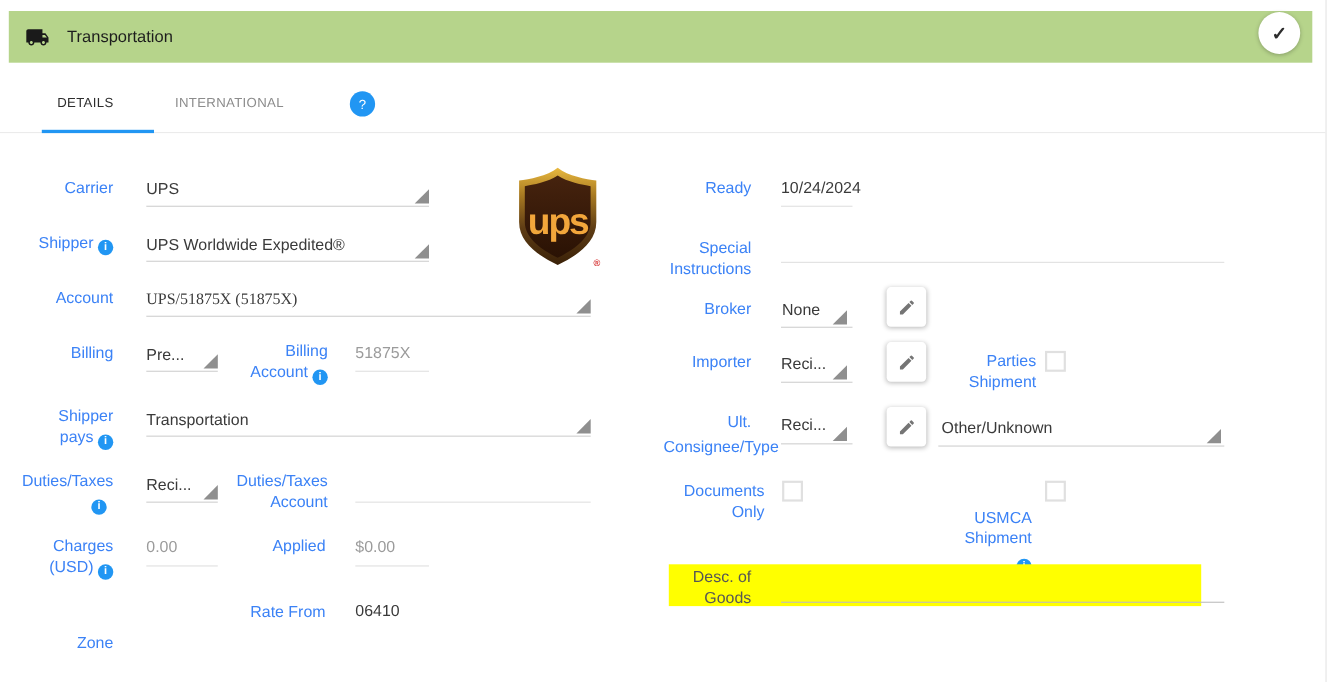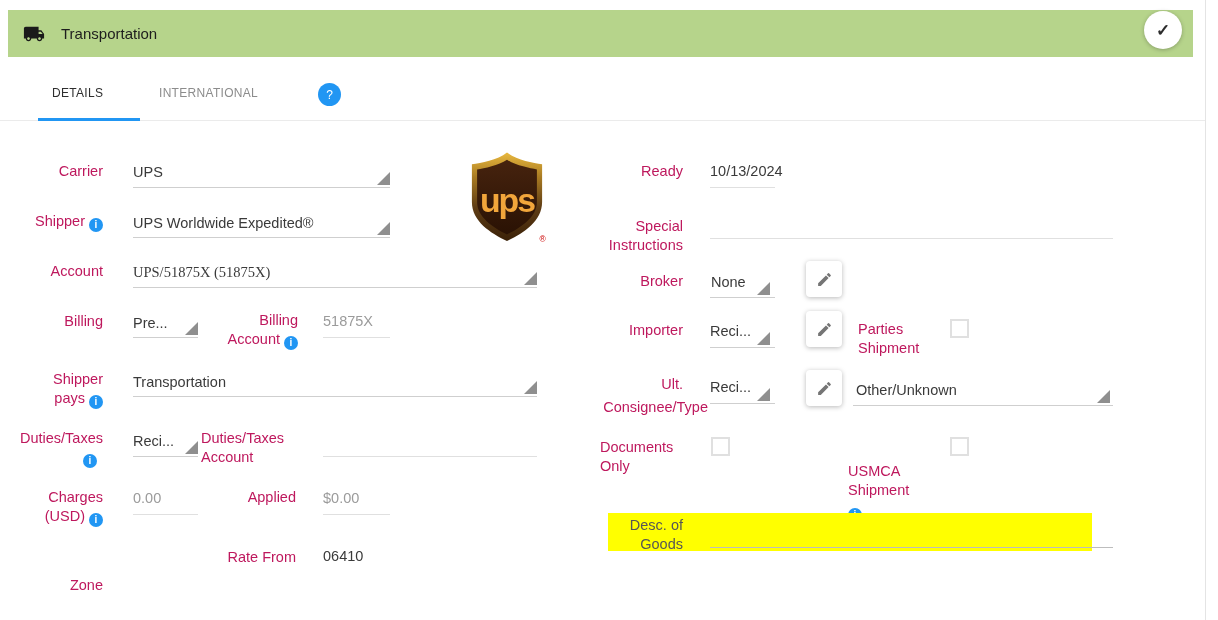--- a/index.html
+++ b/index.html
@@ -19,23 +19,23 @@
   
   .tabs-line{position:absolute;left:0;top:120px;width:1205px;height:1px;background:#ebebeb;}
   .tab{position:absolute;top:86px;font-size:12px;letter-spacing:.3px;cursor:pointer;}
   .tab.active{color:#2e2e2e;font-weight:500;}
   .tab.inactive{color:#8c8c8c;}
   .tab-underline{position:absolute;left:38px;top:118px;width:102px;height:3px;background:#2196f3;}
   .help-circle{position:absolute;left:318px;top:83px;width:23px;height:23px;border-radius:50%;background:#2196f3;
        color:#fff;font-size:12px;display:flex;align-items:center;justify-content:center;cursor:pointer;}
   .vline{position:absolute;left:1205px;top:0;width:1px;height:620px;background:#e4e4e4;}
   
-  .lbl{position:absolute;color:#be185d;font-size:14.5px;text-align:right;line-height:19px;}
+  .lbl{position:absolute;color:#3b82f6;font-size:14.5px;text-align:right;line-height:19px;}
   .lbl .ln{display:block;}
-  .lbl-c{text-align:left;}
+  .lbl-c{text-align:right;}
   .val{position:absolute;color:#3a3a3a;font-size:14.5px;white-space:nowrap;cursor:pointer;}
   .ph{color:#9b9b9b;}
   .u{position:absolute;height:1px;background:#cfcfcf;}
   .u.light{background:#e0e0e0;}
   .dd{position:absolute;width:0;height:0;border-left:13px solid transparent;border-bottom:13px solid #8f8f8f;}
   .info{display:inline-flex;width:14px;height:14px;border-radius:50%;background:#2196f3;color:#fff;
         font-size:10px;font-weight:bold;align-items:center;justify-content:center;vertical-align:-2px;
         font-style:normal;margin-left:4px;}
   .info::after{content:"i";}
   .cb{position:absolute;width:15px;height:15px;border:2px solid #e0e0e0;background:#fff;cursor:pointer;}
@@ -149,21 +149,21 @@
 <div class="lbl" style="left:193px;top:488px;width:103px;">Applied</div>
 <div class="val ph" style="left:323px;top:490px;">$0.00</div>
 <div class="u light" style="left:323px;top:514px;width:67px;"></div>
 
 <div class="lbl" style="left:0;top:576px;width:103px;">Zone</div>
 <div class="val" style="left:133px;top:548px;"></div>
 <div class="lbl" style="left:193px;top:548px;width:103px;">Rate From</div>
 <div class="val" style="left:323px;top:548px;">06410</div>
 
 <div class="lbl" style="left:580px;top:162px;width:103px;">Ready</div>
-<div class="val" style="left:710px;top:163px;">10/13/2024</div>
+<div class="val" style="left:710px;top:163px;">10/24/2024</div>
 <div class="u light" style="left:710px;top:187px;width:65px;"></div>
 
 <div class="lbl" style="left:580px;top:217px;width:103px;">
   <span class="ln">Special</span>
   <span class="ln">Instructions</span>
 </div>
 <div class="val" style="left:710px;top:216px;width:400px;"></div>
 <div class="u light" style="left:710px;top:238px;width:403px;"></div>
 
 <div class="lbl" style="left:580px;top:272px;width:103px;">Broker</div>

